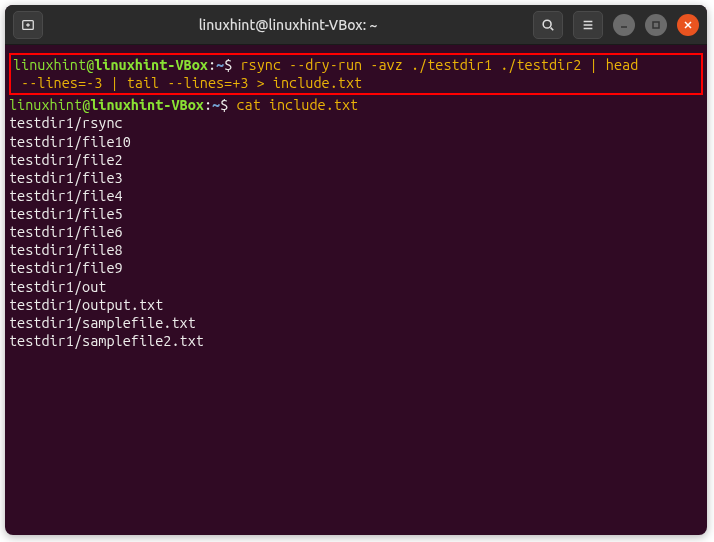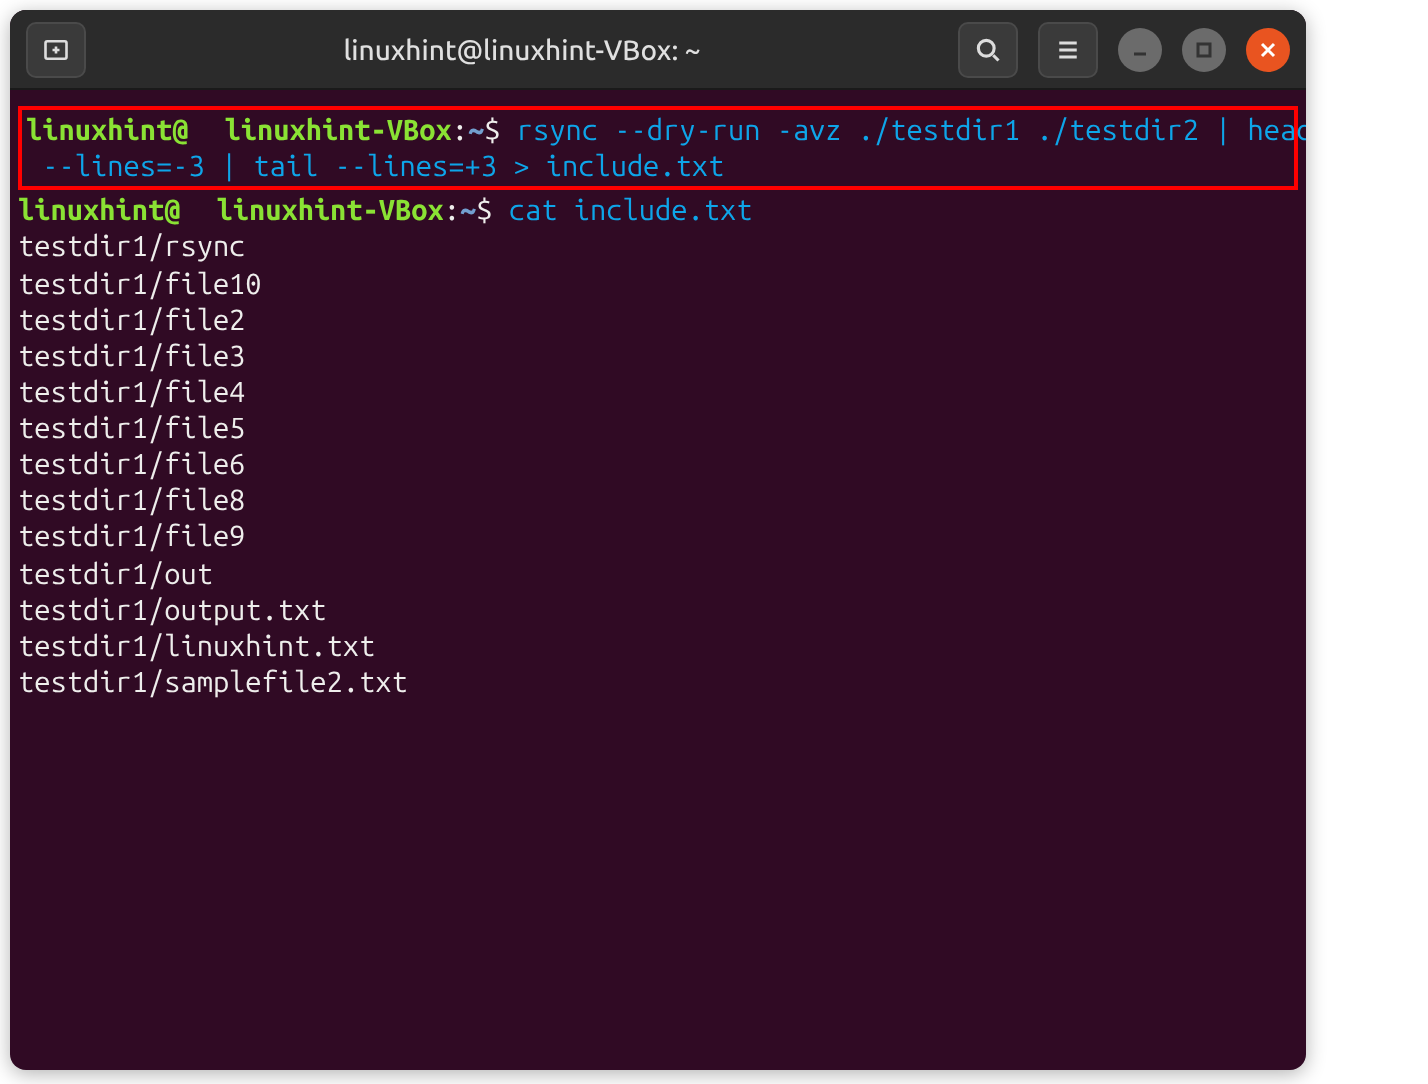--- a/index.html
+++ b/index.html
@@ -4,21 +4,21 @@
   <style>
     * { margin: 0; padding: 0; box-sizing: border-box; }
     body {
       background: #fff;
       font-family: 'Ubuntu Mono', 'DejaVu Sans Mono', monospace;
       width: 714px;
       height: 542px;
       overflow: hidden;
     }
     .window {
-      width: 648px;
+      width: 702px;
       height: 530px;
       margin: 5px;
       background: #300a24;
       border-radius: 8px;
       overflow: hidden;
       box-shadow: 0 2px 10px rgba(0,0,0,0.3);
       display: flex;
       flex-direction: column;
     }
     .titlebar {
@@ -58,26 +58,26 @@
       font-size: 14.5px;
       line-height: 1.25;
       color: #eeeeec;
       overflow: hidden;
     }
     .highlight-box {
       border: 2px solid #ff0000;
       padding: 1px 2px;
       margin-bottom: 1px;
     }
-    .prompt-user { color: #8ae234; font-weight: bold; }
-    .prompt-host { color: #8ae234; font-weight: bold; padding-left: 18px; }
+    .prompt-user { color: #8ae234; font-weight: normal; }
+    .prompt-host { color: #8ae234; font-weight: bold; }
     .prompt-path { color: #729fcf; font-weight: bold; }
     .prompt-colon { color: #eeeeec; }
     .prompt-dollar { color: #eeeeec; }
-    .cmd { color: #0ea5e9; }
+    .cmd { color: #eab308; }
     .out-line { color: #eeeeec; white-space: pre; }
     .cursor {
       display: inline-block;
       width: 8px;
       height: 16px;
       background: #eeeeec;
       vertical-align: text-bottom;
       margin-left: 2px;
     }
   </style>
@@ -137,17 +137,17 @@
     <div class="out-line">testdir1/file10</div>
     <div class="out-line">testdir1/file2</div>
     <div class="out-line">testdir1/file3</div>
     <div class="out-line">testdir1/file4</div>
     <div class="out-line">testdir1/file5</div>
     <div class="out-line">testdir1/file6</div>
     <div class="out-line">testdir1/file8</div>
     <div class="out-line">testdir1/file9</div>
     <div class="out-line">testdir1/out</div>
     <div class="out-line">testdir1/output.txt</div>
-    <div class="out-line">testdir1/linuxhint.txt</div>
+    <div class="out-line">testdir1/samplefile.txt</div>
     <div class="out-line">testdir1/samplefile2.txt</div>
 
   </div>
 </div>
 
 </body></html>

